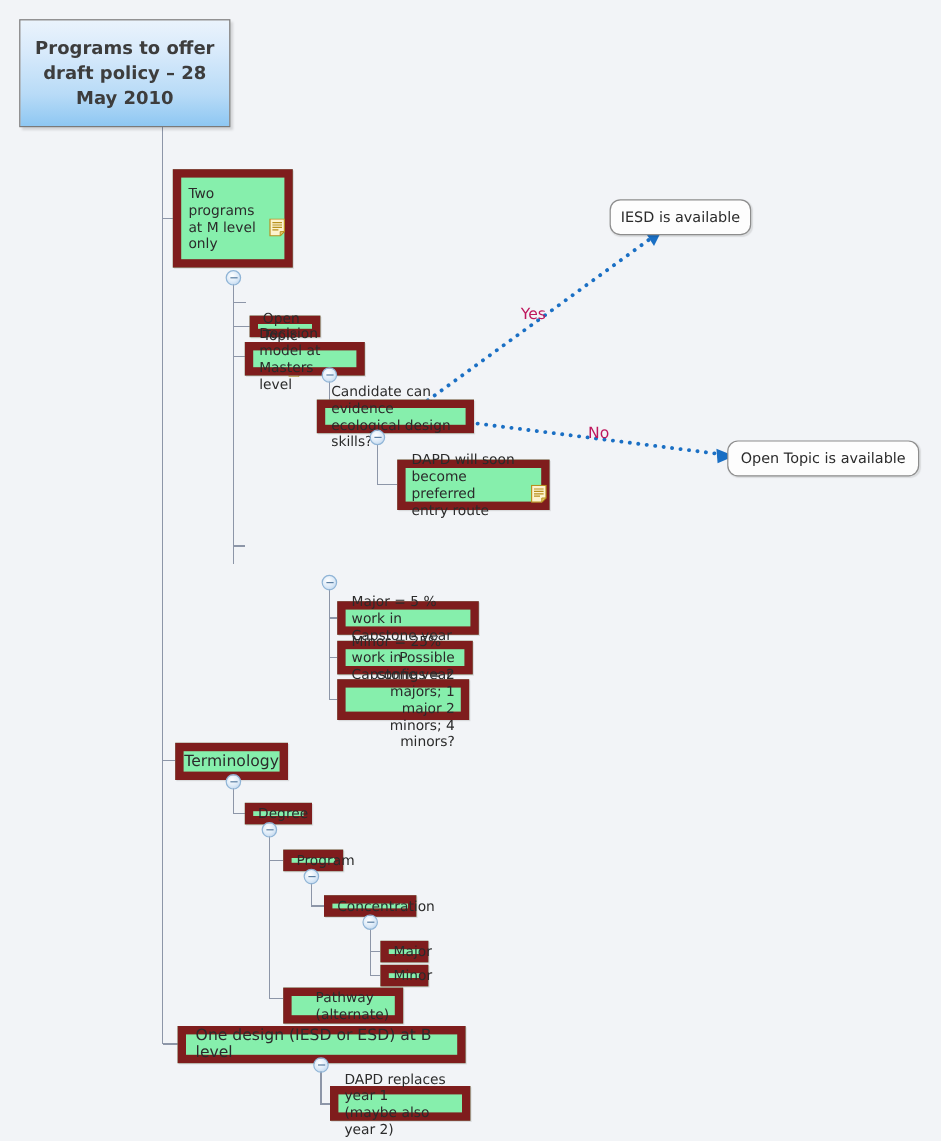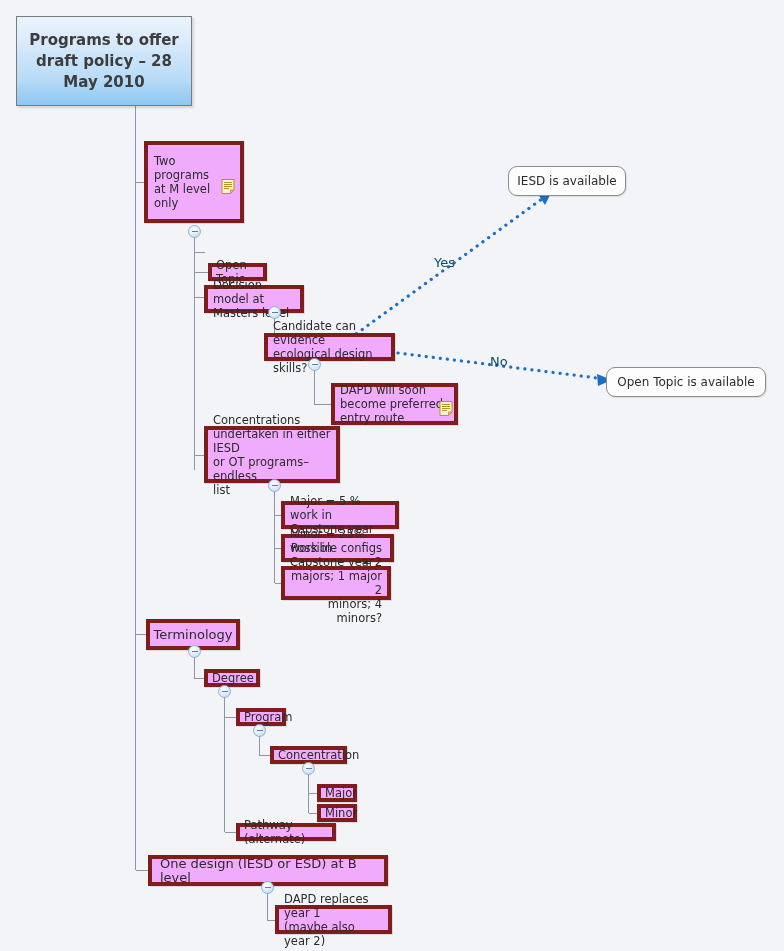--- a/index.html
+++ b/index.html
@@ -25,22 +25,22 @@
     position: absolute;
     left: 0; top: 0;
     width: 784px;
     height: 951px;
     pointer-events: none;
   }
   
   .node {
     position: absolute;
     box-sizing: border-box;
-    background: #f0abfc;
-    border: 4px solid #7f1d1d;
+    background: #86efac;
+    border: 7px solid #7f1d1d;
     color: #2b2b2b;
     font-size: 11.5px;
     line-height: 14px;
     padding: 3px 6px 3px 6px;
     white-space: pre-line;
     display: flex;
     align-items: center;
     box-shadow: 1px 1px 0 rgba(0,0,0,0.10);
   }
   .node .txt { display: block; }
@@ -93,21 +93,21 @@
     display: block;
     width: 6px;
     height: 1px;
     background: #5b7fa3;
   }
 
   
   .branch-label {
     position: absolute;
     font-size: 13px;
-    color: #0c4a6e;
+    color: #be185d;
   }
 </style>
 </head>
 <body>
 
 <div id="canvas">
 
   <svg class="wires" viewBox="0 0 784 951" xmlns="http://www.w3.org/2000/svg">
     <g stroke="#8d96a8" stroke-width="1" fill="none" shape-rendering="crispEdges">
 
@@ -220,26 +220,20 @@
       <path d="M9.5,14.5 V11 H13 Z" fill="#e3c66a" stroke="#b8911e" stroke-width="0.8"></path>
       <g stroke="#b8911e" stroke-width="1">
         <path d="M3,3.5 H11"></path>
           <path d="M3,5.5 H11"></path>
           <path d="M3,7.5 H11"></path>
           <path d="M3,9.5 H8"></path>
       </g>
     </svg>
   </div>
 
-  <div class="node" style="left:204px; top:426px; width:136px; height:57px; padding:1px 5px;">
-    <span class="txt">Concentrations
-undertaken in either IESD
-or OT programs– endless
-list</span>
-  </div>
   <div class="handle" style="left:268px; top:479px;"></div>
 
   <div class="node" style="left:281px; top:501px; width:118px; height:28px; padding:1px 5px;">
     <span class="txt">Major = 5 % work in
 Capstone year</span>
   </div>
   <div class="node" style="left:281px; top:534px; width:113px; height:28px; padding:1px 5px;">
     <span class="txt">Minor = 25% work in
 Capstone year</span>
   </div>
@@ -268,21 +262,21 @@
     <span class="txt">Concentration</span>
   </div>
   <div class="handle" style="left:302px; top:762px;"></div>
 
   <div class="node" style="left:317px; top:784px; width:40px; height:18px; padding:1px 4px;">
     <span class="txt">Major</span>
   </div>
   <div class="node" style="left:317px; top:804px; width:40px; height:18px; padding:1px 4px;">
     <span class="txt">Minor</span>
   </div>
-  <div class="node" style="left:236px; top:823px; width:100px; height:18px; padding:1px 4px;">
+  <div class="node" style="left:236px; top:823px; width:100px; height:30px; padding:1px 20px;">
     <span class="txt">Pathway (alternate)</span>
   </div>
 
   <div class="node" style="left:148px; top:855px; width:240px; height:31px; justify-content:flex-start; font-size:13px; padding-left:8px;">
     <span class="txt">One design (IESD or ESD) at B level</span>
   </div>
   <div class="handle" style="left:261px; top:881px;"></div>
 
   <div class="node" style="left:275px; top:905px; width:117px; height:29px; padding:1px 5px;">
     <span class="txt">DAPD replaces year 1

